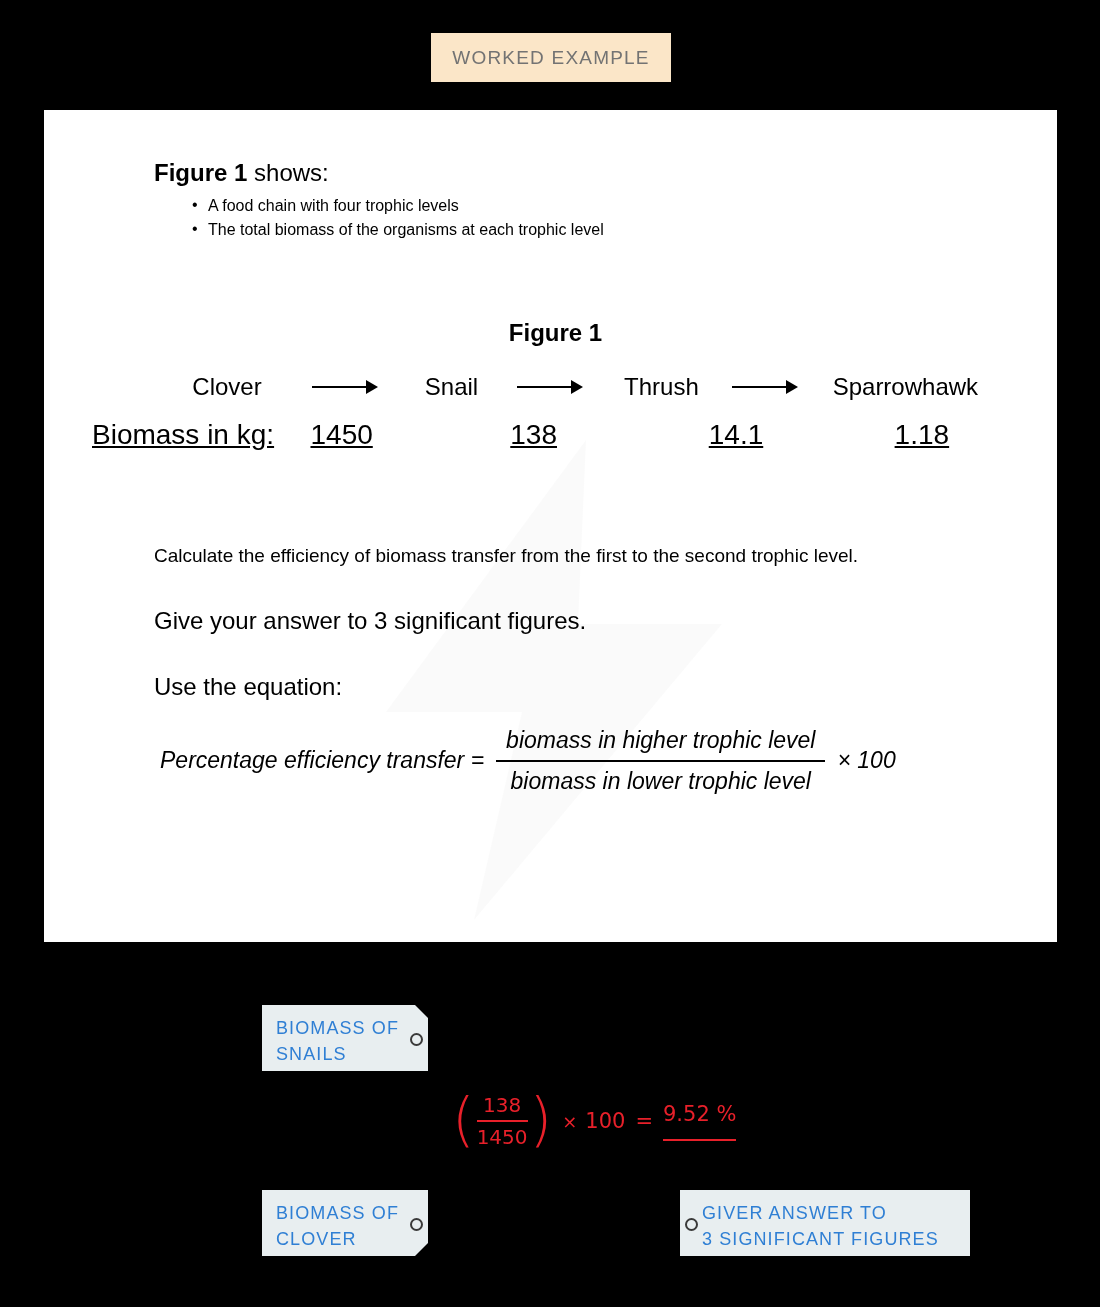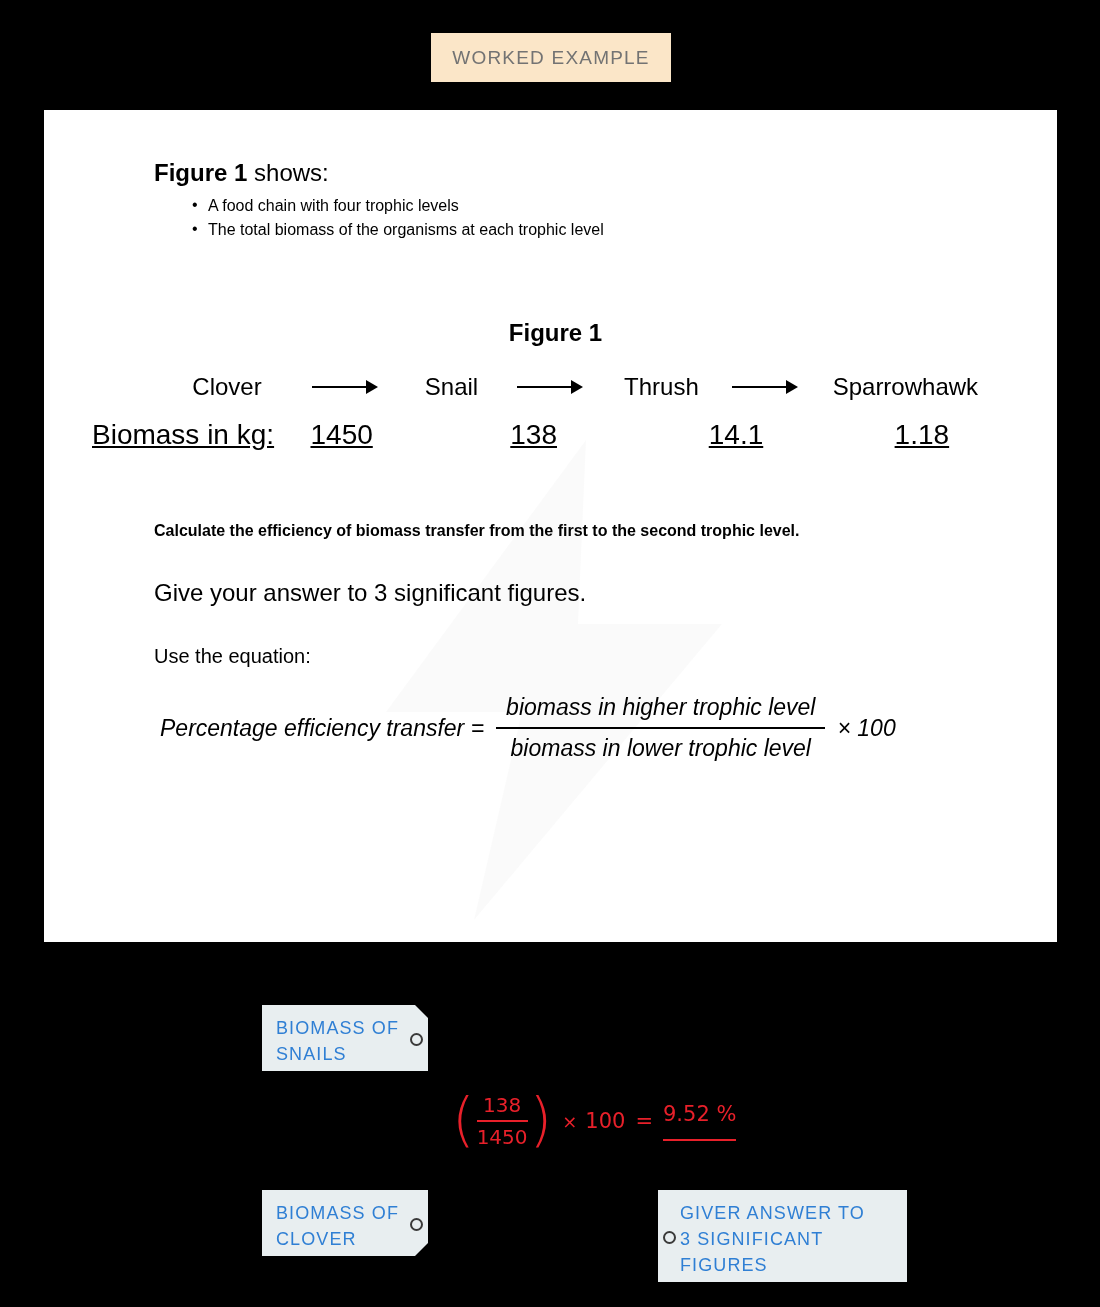--- a/index.html
+++ b/index.html
@@ -139,33 +139,32 @@
     font-size: 28px;
     text-decoration: underline;
   }
   .biomass-label {
     width: 224px;
     text-align: left;
     margin-left: -62px;
   }
 
   .question {
-    margin-top: 68px;
-    font-size: 16px;
+    margin-top: 91px;
+    font-size: 19px;
     line-height: 1.5;
     max-width: 800px;
-    font-weight: bold;
   }
   .sig-figs {
     margin-top: 36px;
     font-size: 24px;
   }
   .use-eq {
     margin-top: 38px;
-    font-size: 20px;
+    font-size: 24px;
   }
 
   
   .equation {
     margin-top: 26px;
     display: flex;
     align-items: center;
     font-style: italic;
     font-size: 23px;
     padding-left: 6px;
@@ -221,21 +220,21 @@
     right: 0;
     bottom: 0;
     width: 0;
     height: 0;
     border-bottom: 13px solid #000;
     border-left: 13px solid transparent;
   }
 
   #tag-snails { left: 262px; top: 1005px; width: 166px; }
   #tag-clover { left: 262px; top: 1190px; width: 166px; }
-  #tag-sigfig { left: 658px; top: 1190px; width: 249px; }
+  #tag-sigfig { left: 680px; top: 1190px; width: 290px; }
 
   
   .working {
     position: absolute;
     left: 452px;
     top: 1093px;
     color: #e8202a;
     font-family: "DejaVu Sans", sans-serif;
     font-size: 21px;
     display: flex;

